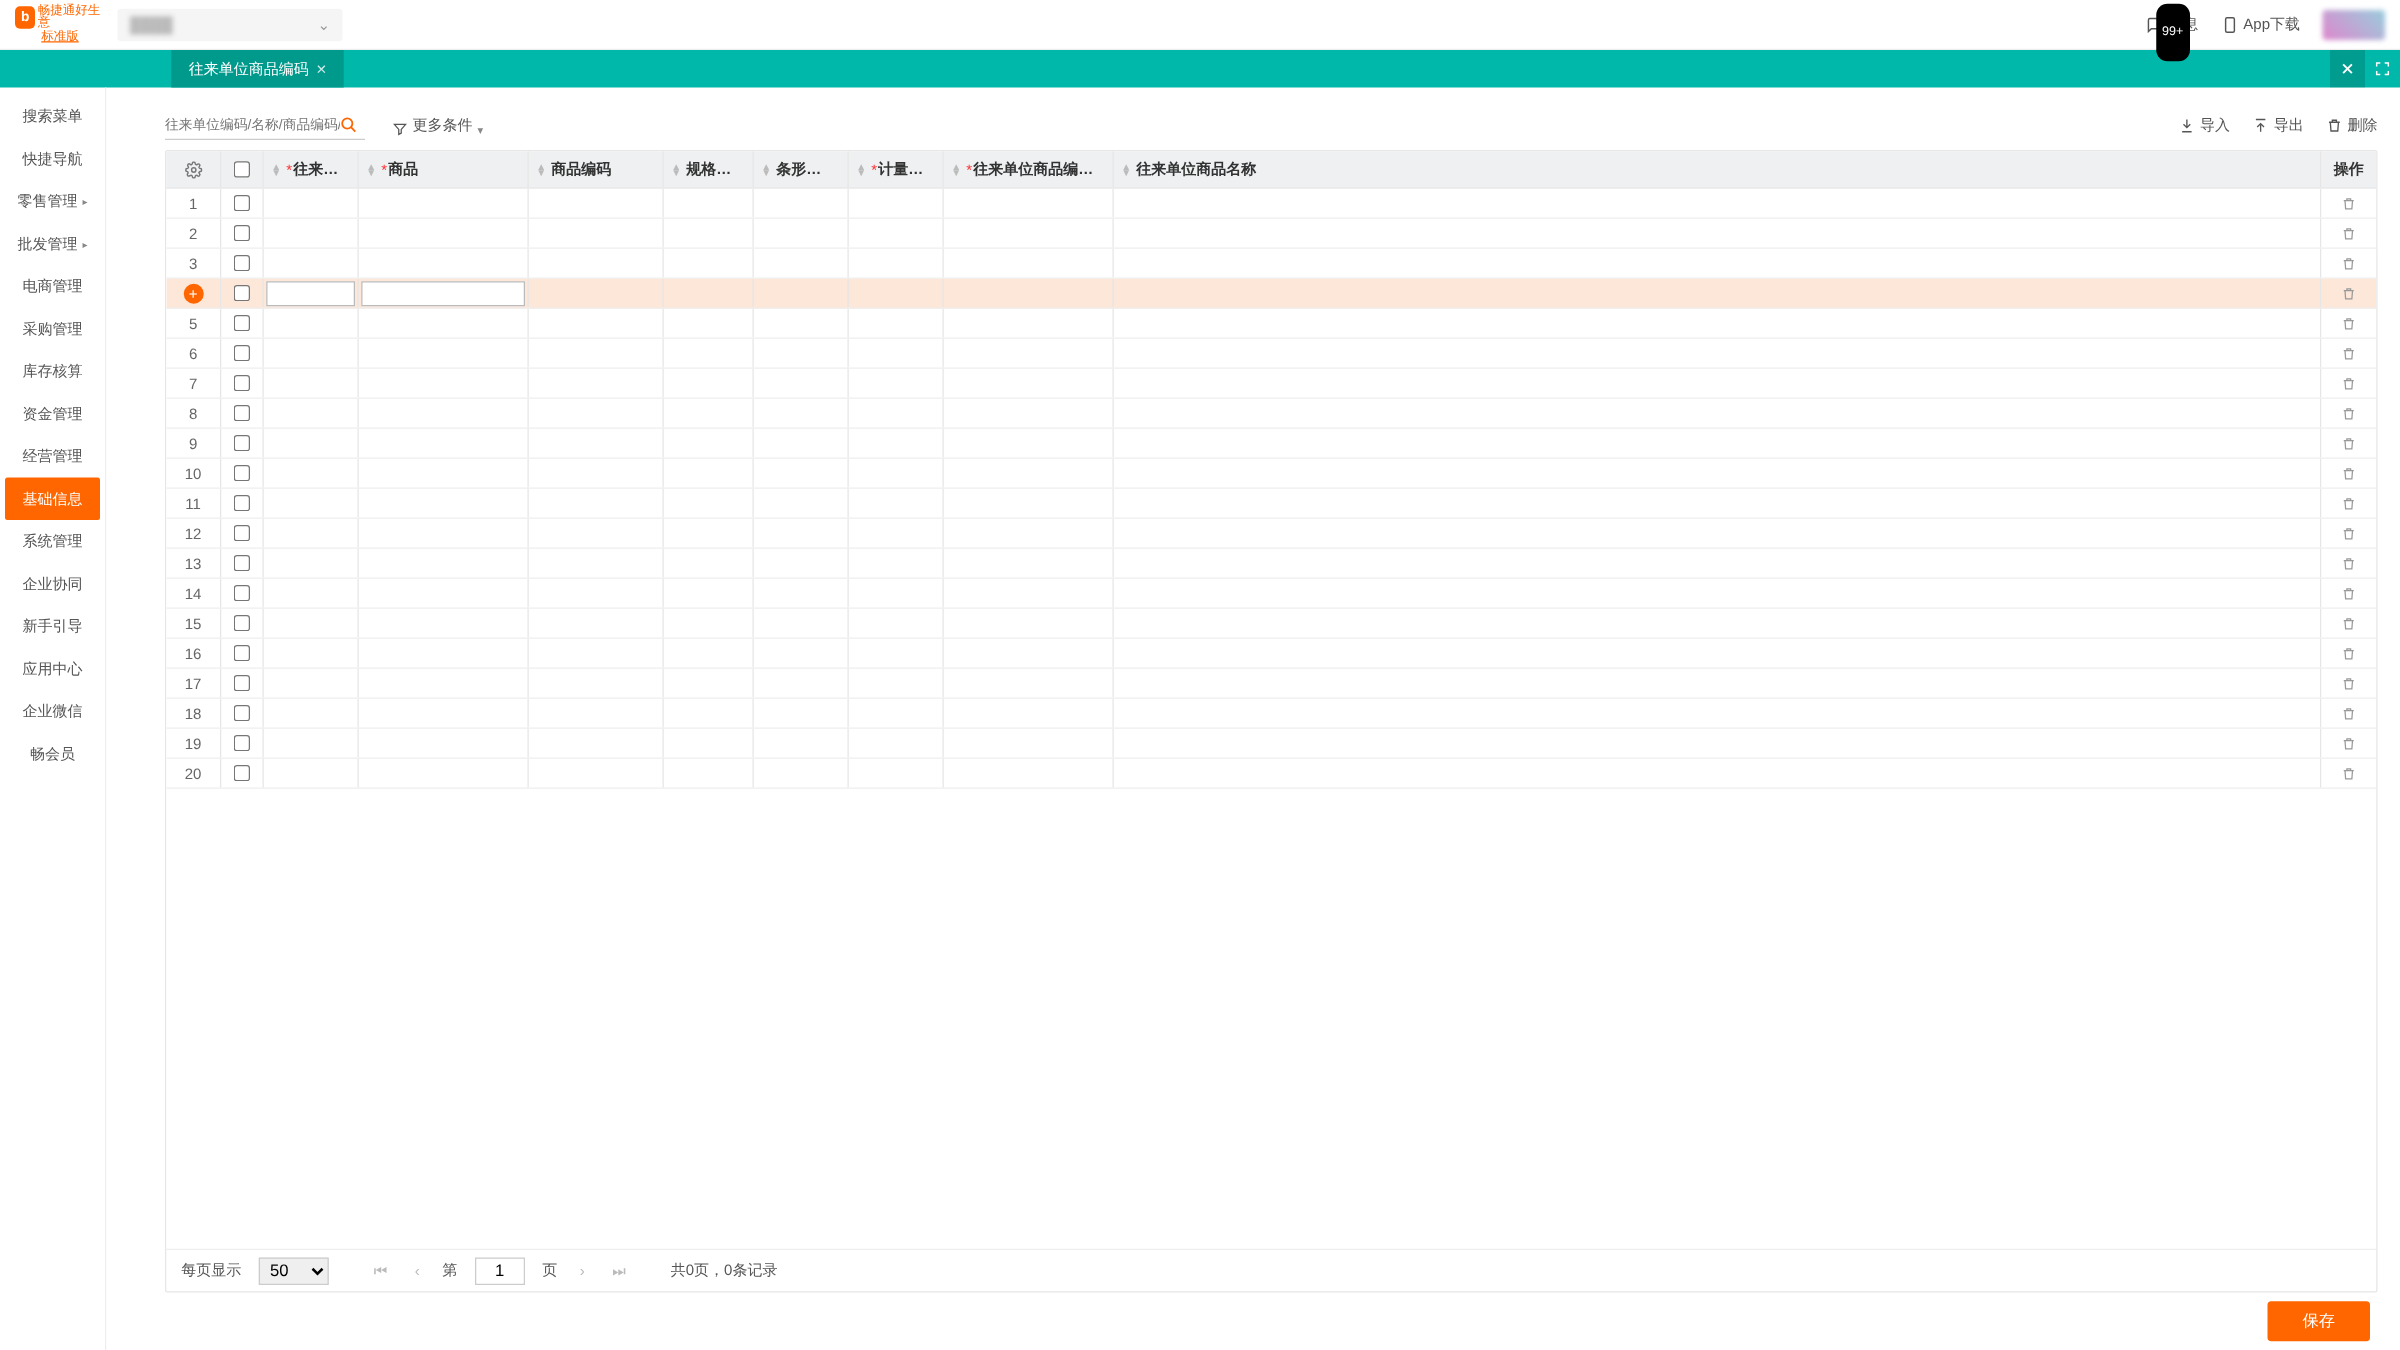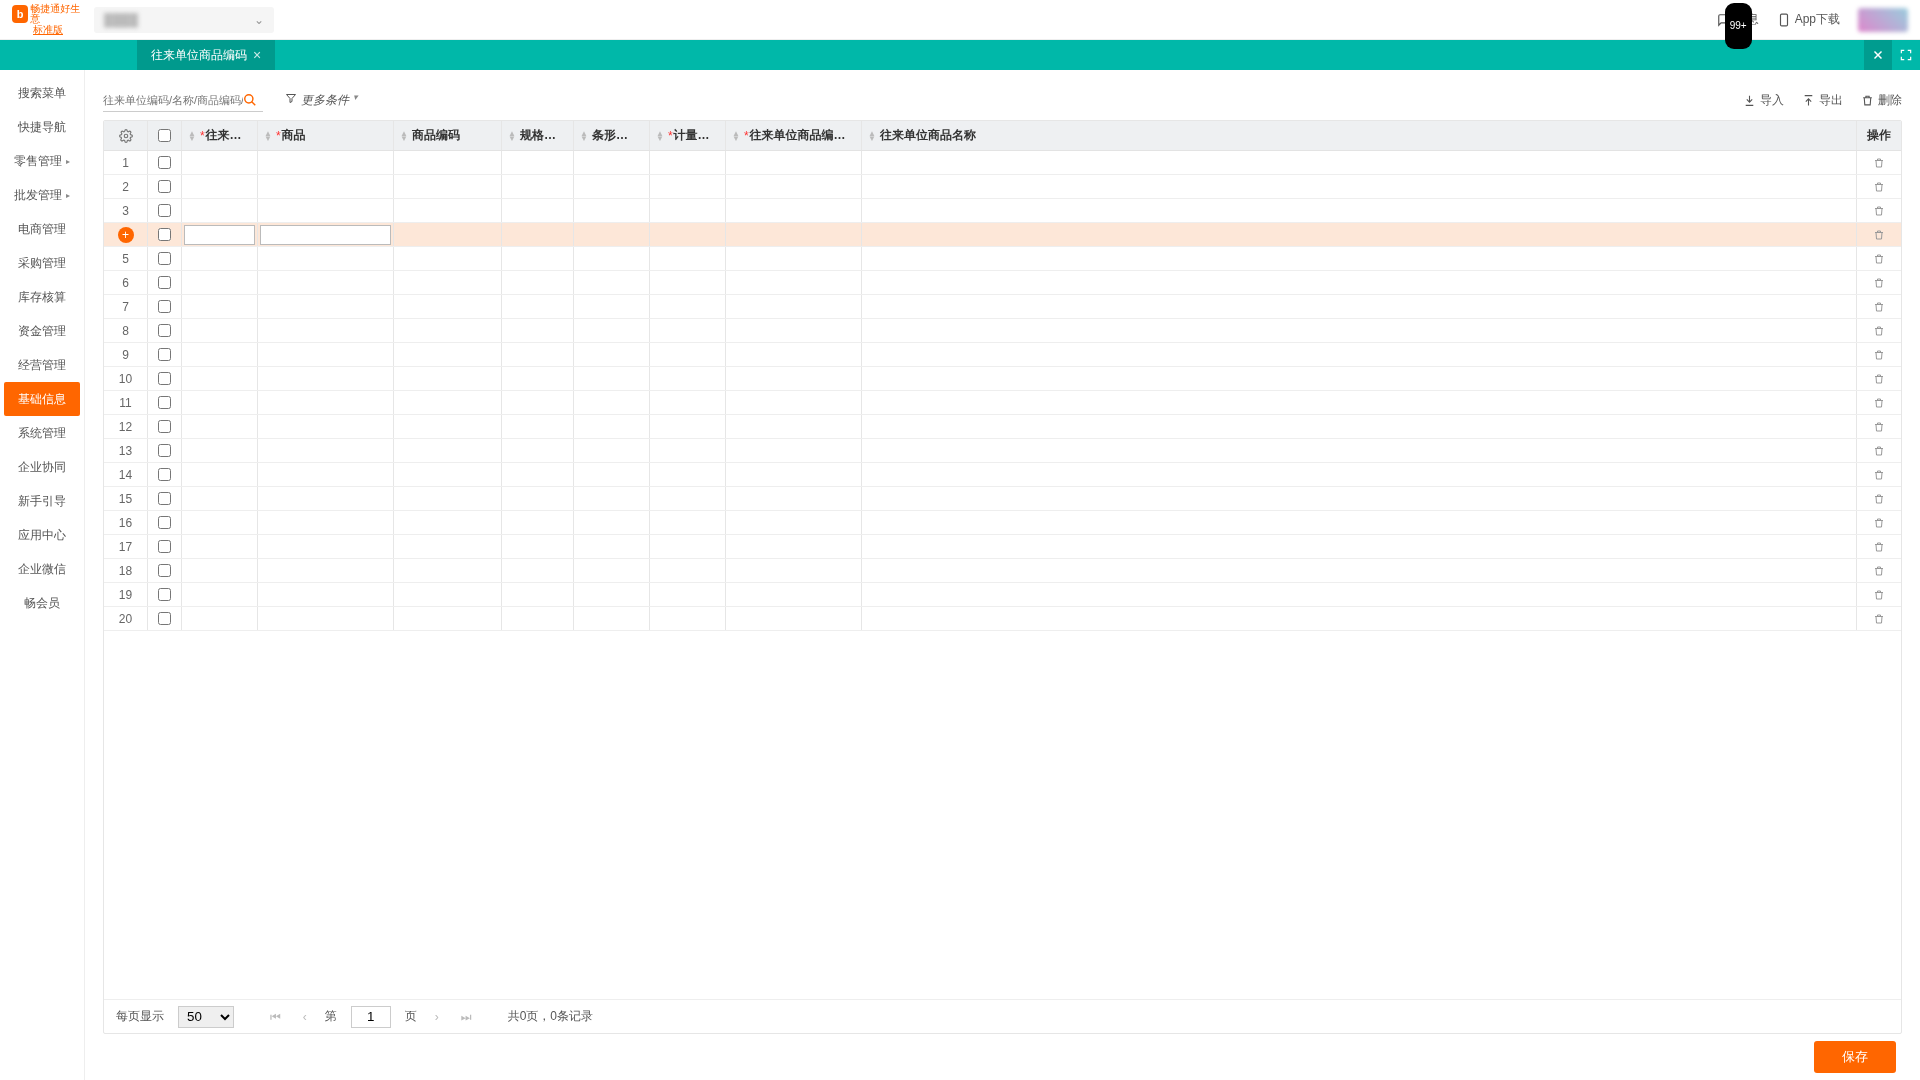--- a/index.html
+++ b/index.html
@@ -24,35 +24,35 @@
 .sidebar-spacer { width: 85px; }
 .tab { padding: 0 14px; display: flex; align-items: center; gap: 6px; cursor: pointer; font-size: 12px; }
 .tab.home { background: transparent; margin-top: 48px; }
 .tab.active { background: #009a8d; }
 .tab .close { font-size: 14px; opacity: .8; }
 .tabs-spacer { flex: 1; }
 .tab-icon-btn { width: 28px; display: flex; align-items: center; justify-content: center; cursor: pointer; }
 .tab-icon-btn.dark { background: rgba(0,0,0,.15); }
 
 
-.body-row { display: flex; height: calc(100vh - 70px); }
+.body-row { display: flex; height: calc(100vh - 70px); gap: 29px; }
 
 
 .sidebar { width: 85px; border-right: 1px solid #eee; padding-top: 6px; }
 .side-item { height: 34px; display: flex; align-items: center; justify-content: center; gap: 4px; cursor: pointer; color: #555; font-size: 12px; position: relative; }
 .side-item .caret { font-size: 8px; color: #888; }
 .side-item.active { background: #f60; color: #fff; border-radius: 2px; margin: 0 4px; }
 
 
 .main { flex: 1; padding: 10px 18px 0 18px; display: flex; flex-direction: column; overflow: hidden; }
 .toolbar { height: 40px; display: flex; align-items: center; }
 .search-box { display: flex; align-items: center; border-bottom: 1px solid #ccc; width: 160px; height: 24px; }
 .search-box input { border: none; outline: none; font-size: 11px; color: #bbb; width: 140px; }
 .search-box .glass { color: #f60; }
-.filter-more { margin-left: 22px; display: flex; align-items: flex-start; gap: 4px; color: #555; cursor: pointer; font-style: italic; }
+.filter-more { margin-left: 22px; display: flex; align-items: flex-end; gap: 4px; color: #555; cursor: pointer; }
 .toolbar-spacer { flex: 1; }
 .tb-btn { display: flex; align-items: center; gap: 4px; margin-left: 18px; cursor: pointer; color: #555; }
 
 
 .table-wrap { flex: 1; border: 1px solid #e6e6e6; border-radius: 2px; display: flex; flex-direction: column; overflow: hidden; }
 .thead, .trow { display: flex; align-items: stretch; }
 .thead { background: #eef0f2; height: 30px; border-bottom: 1px solid #e3e3e3; font-size: 12px; color: #333; }
 .th, .td { border-right: 1px solid #e6e6e6; display: flex; align-items: center; padding: 0 6px; overflow: hidden; white-space: nowrap; }
 .th:last-child, .td:last-child { border-right: none; }
 .th .sort { color: #bbb; font-size: 8px; display: flex; flex-direction: column; line-height: 5px; margin-right: 4px; }

